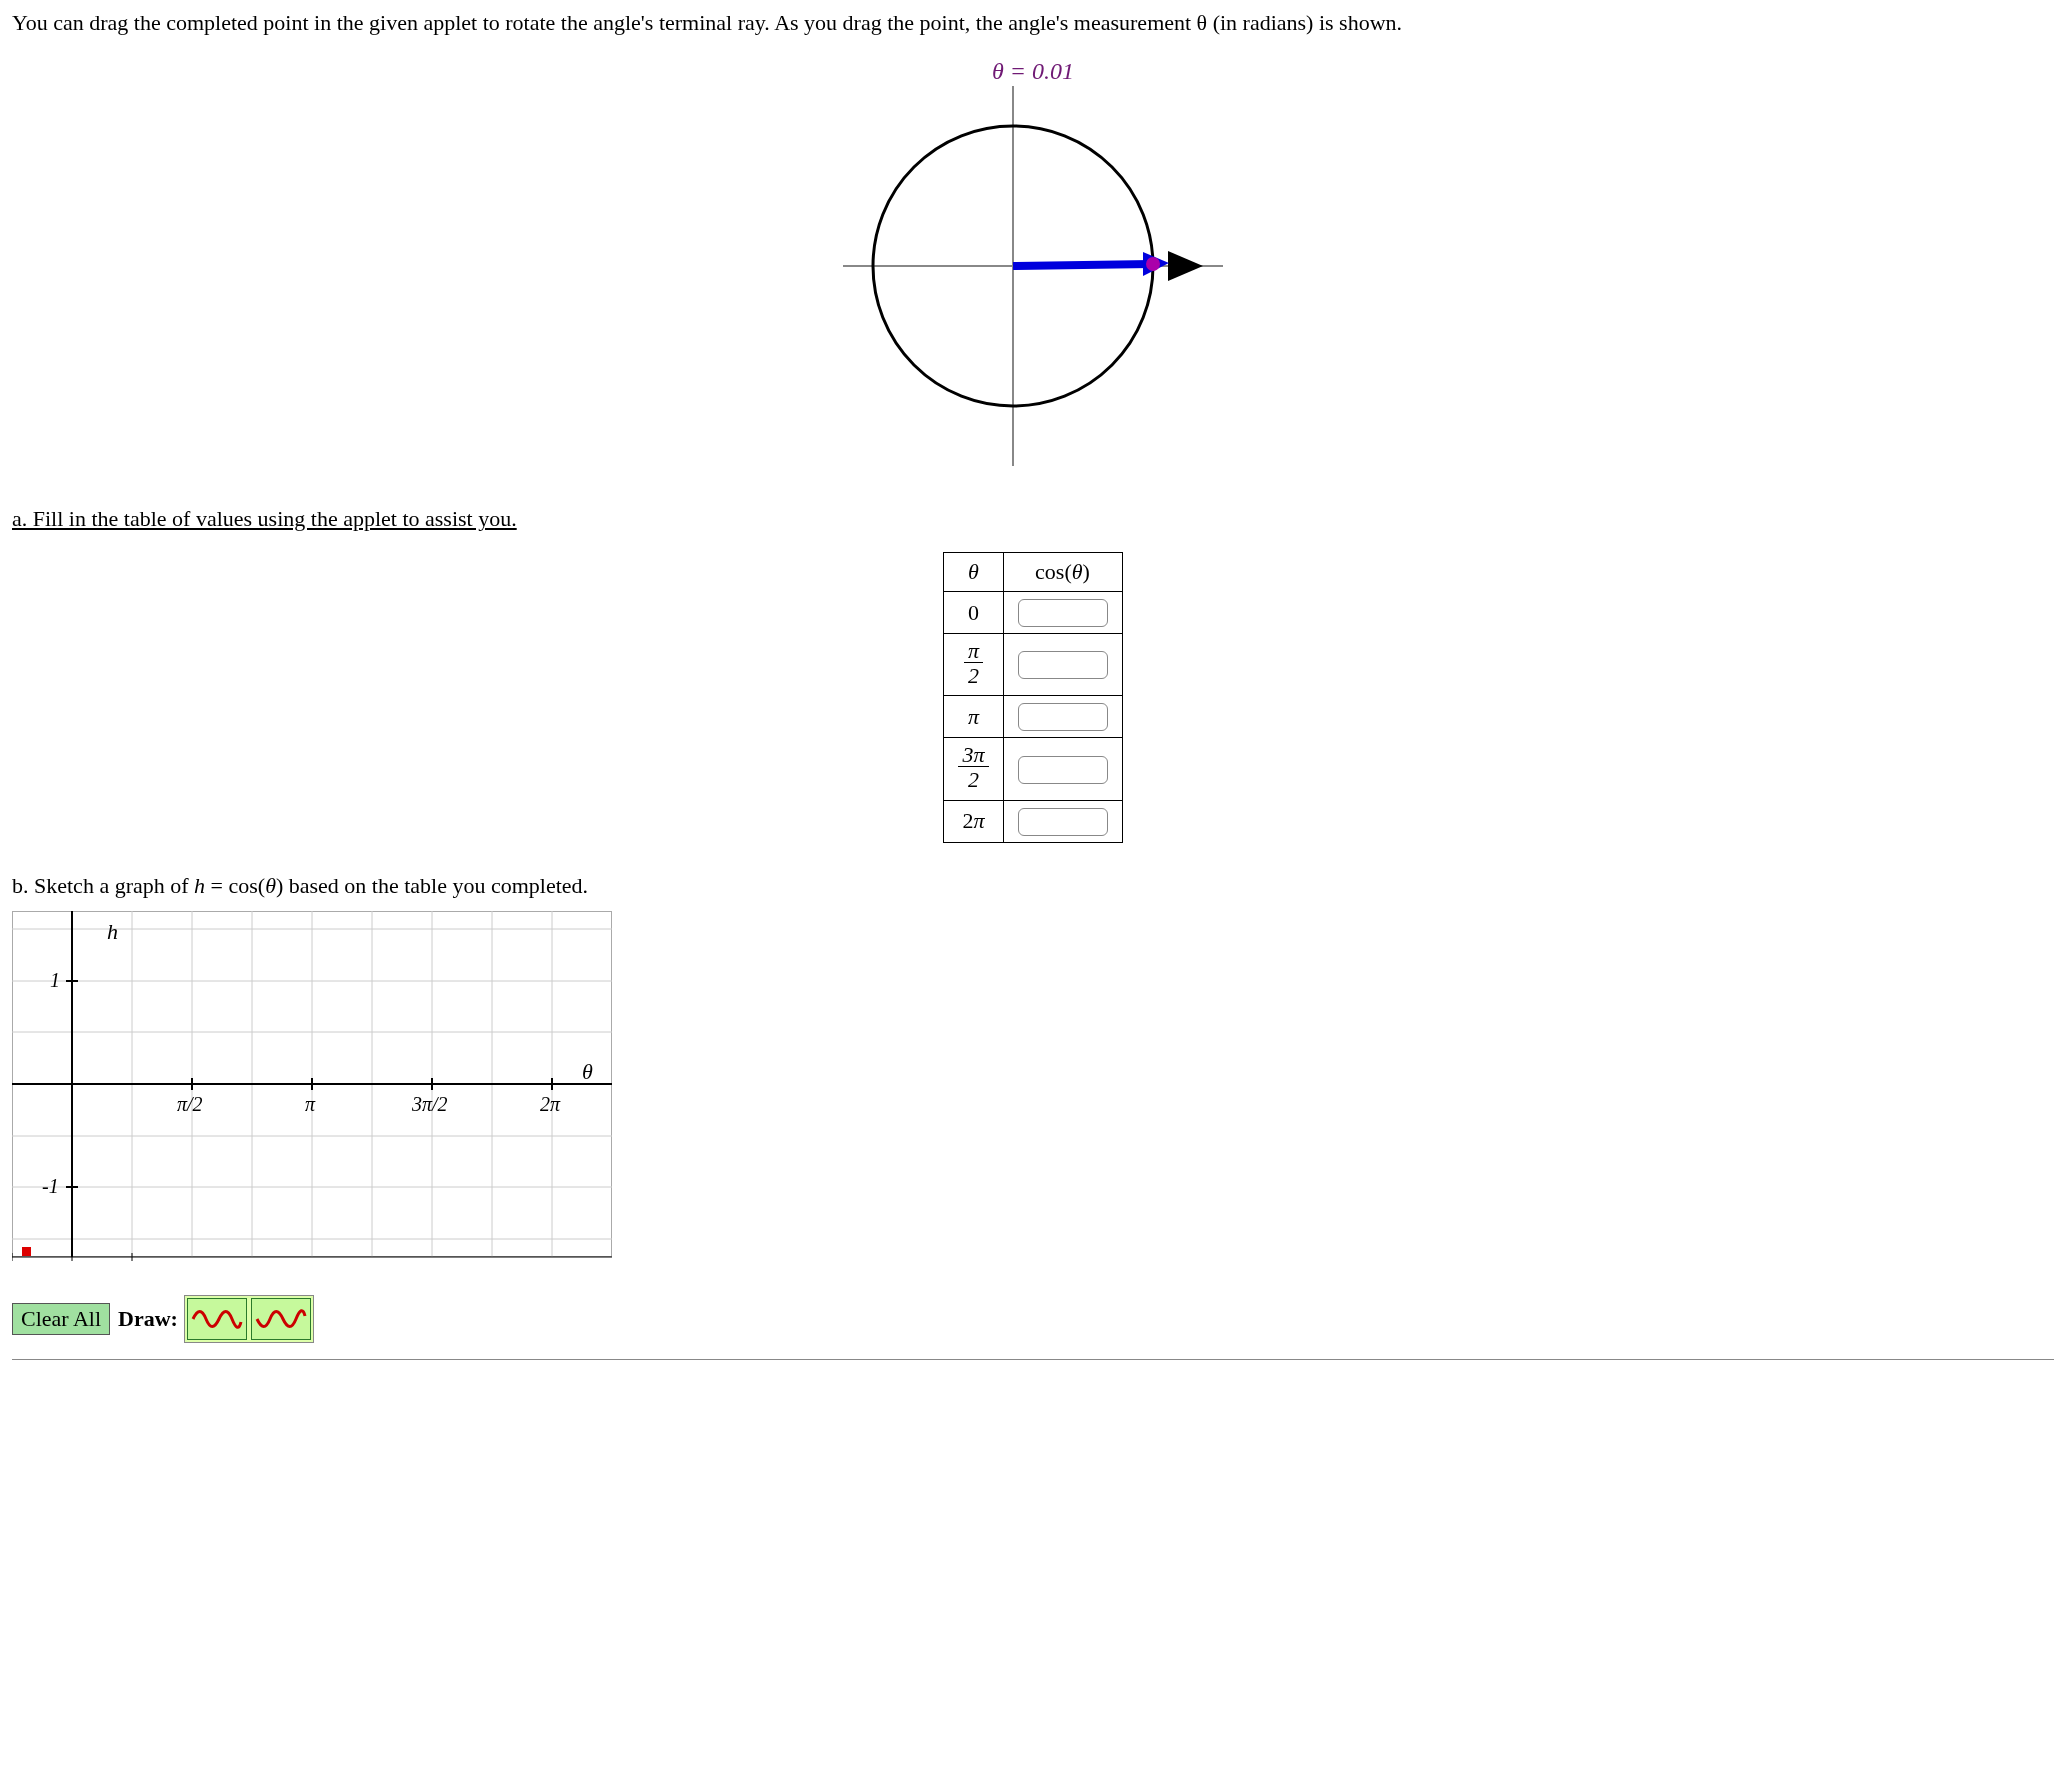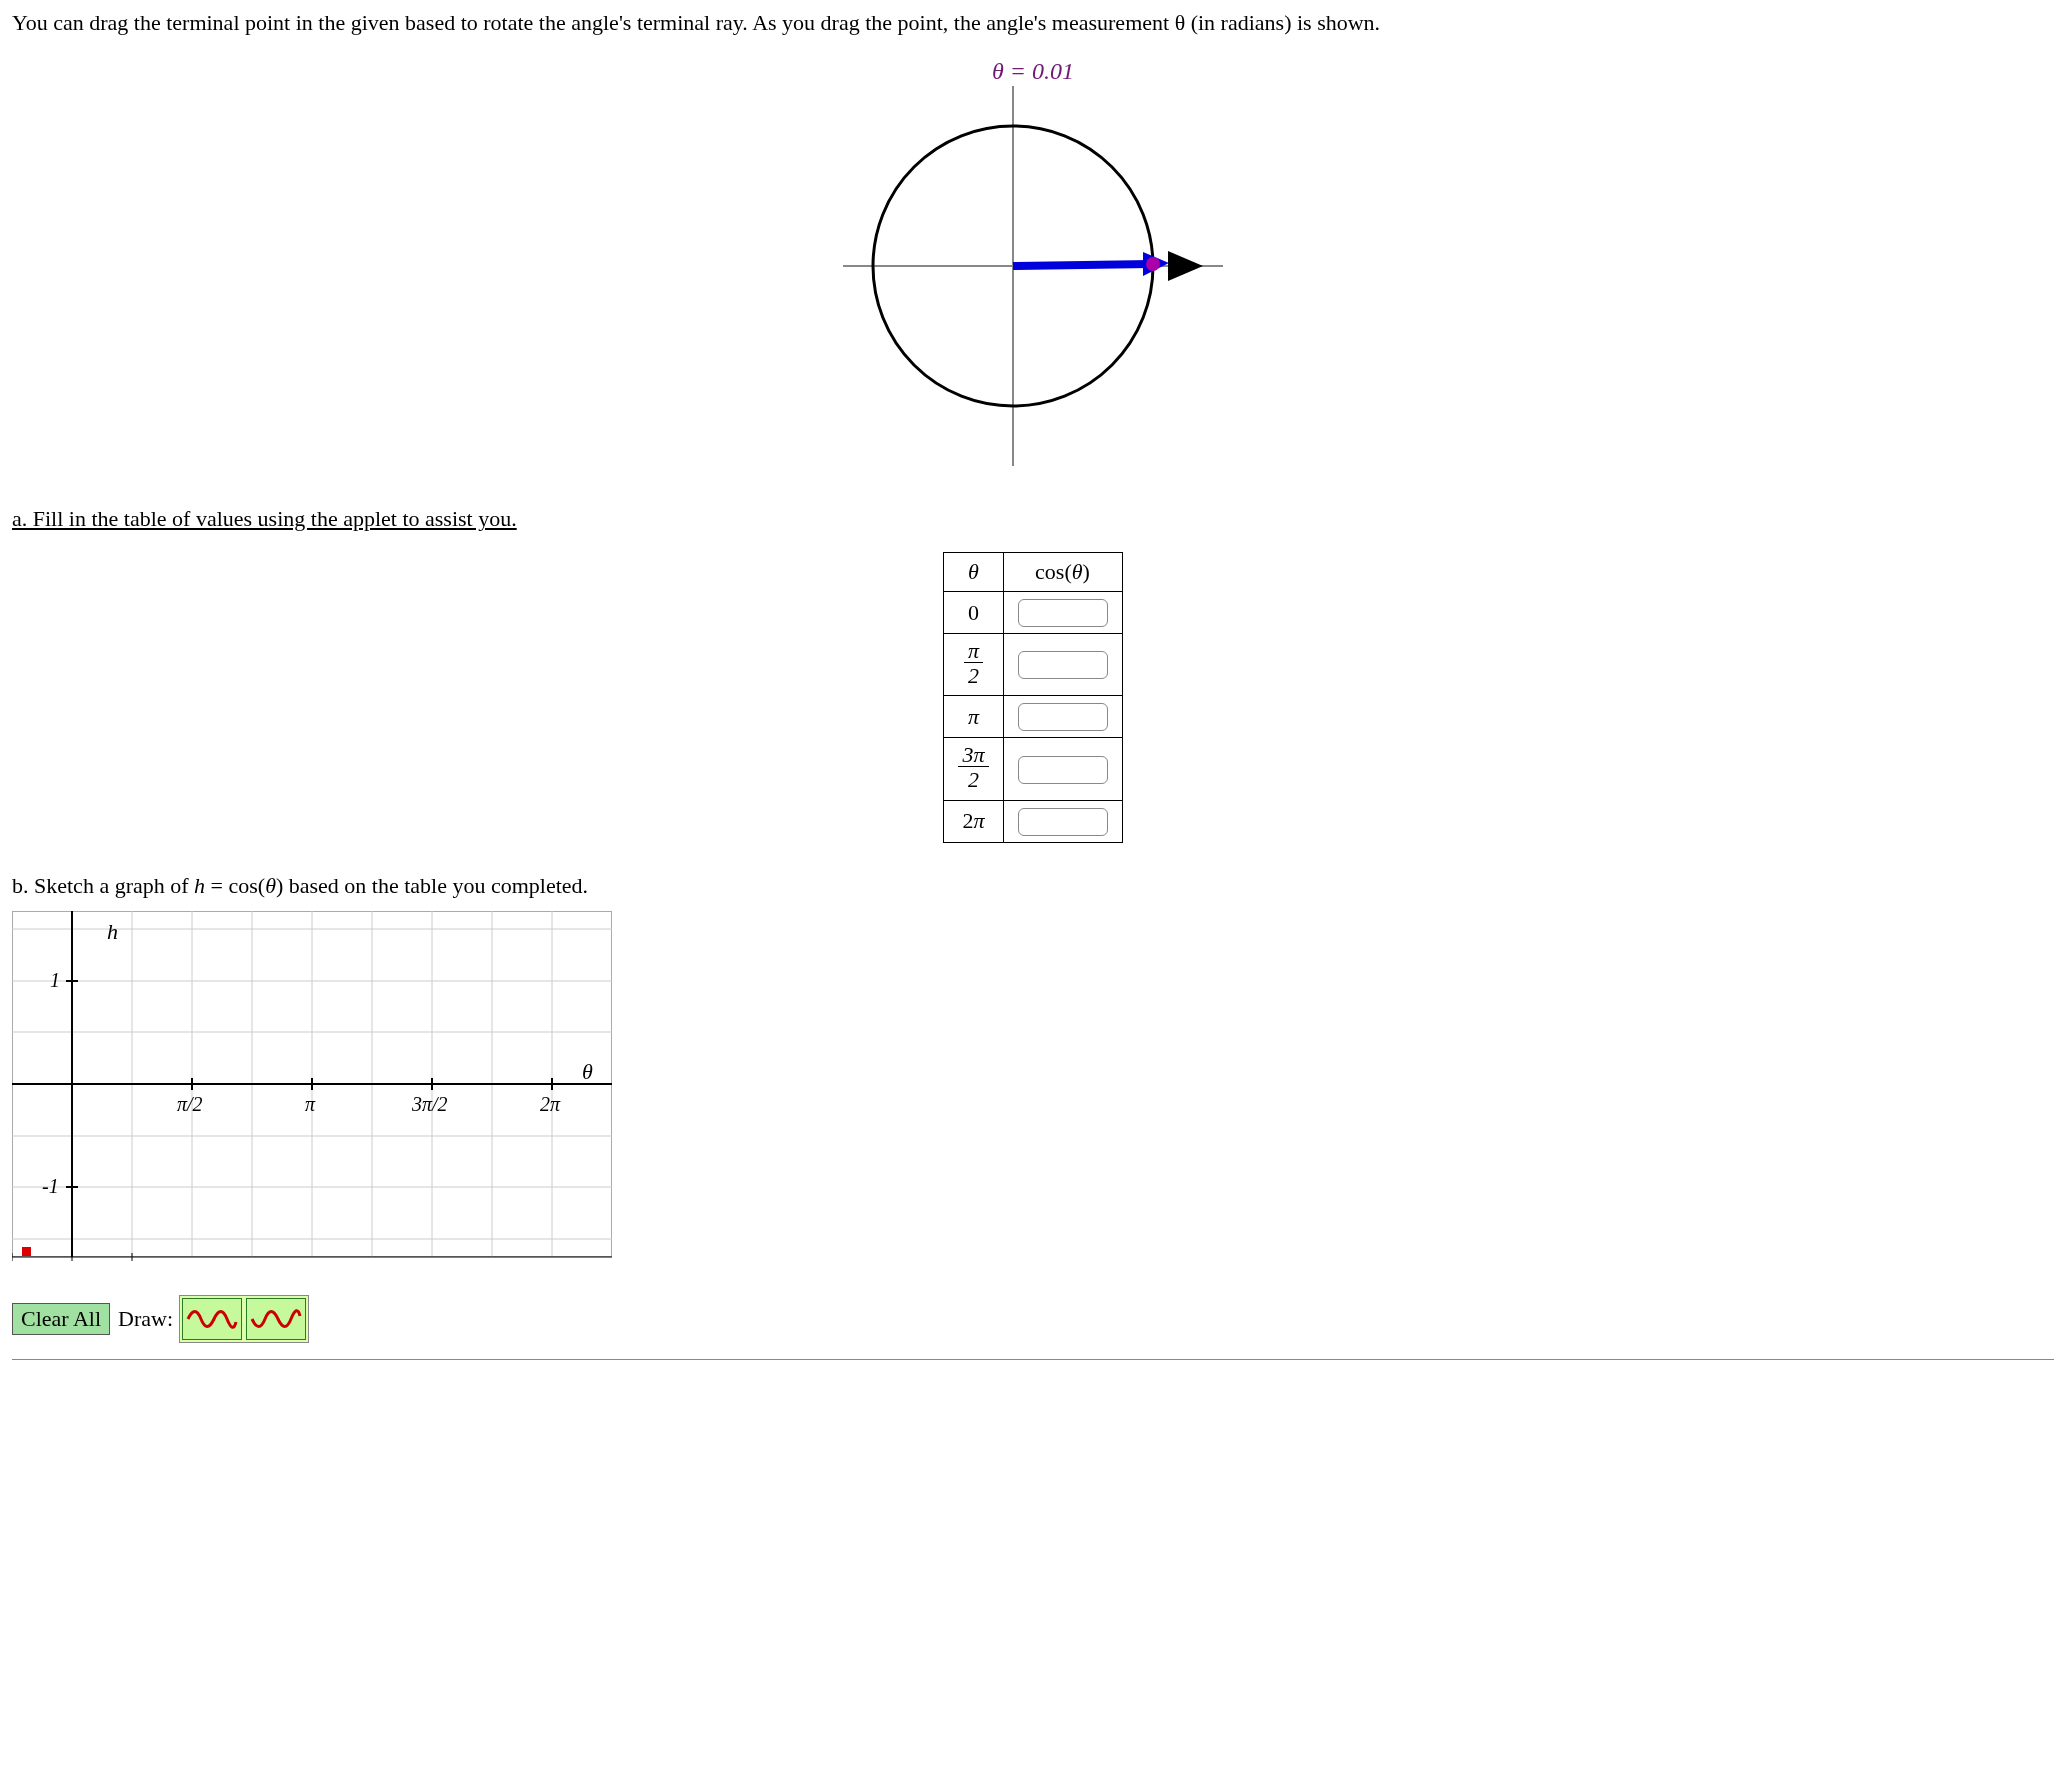--- a/index.html
+++ b/index.html
@@ -72,37 +72,37 @@
     margin-top: 4px;
   }
   .btn-clear {
     background: #a0e0a0;
     border: 1px solid #555;
     font-family: 'Times New Roman', serif;
     font-size: 22px;
     padding: 2px 8px;
     cursor: pointer;
   }
-  .draw-label { margin: 0 6px 0 8px; font-size: 22px; }
+  .draw-label { margin: 0 6px 0 8px; font-size: 22px; font-weight: bold; }
   .draw-tools { display:flex; gap:4px; border:1px solid #888; background:#ddffaa; padding:2px;}
   .tool-btn {
     width: 60px; height: 42px;
     background:#c6f99c;
     border:1px solid #2a7a2a;
     cursor:pointer;
     display:flex;align-items:center;justify-content:center;
   }
   .tool-btn svg { display:block; }
   hr.bottom { margin-top: 16px; border:none; border-top:1px solid #888;}
   .ital { font-style: italic; }
 </style>
 </head>
 <body>
 
-<div class="intro">You can drag the terminal point in the given based to rotate the angle's terminal ray. As you drag the point, the angle's measurement θ (in radians) is shown.</div>
+<div class="intro">You can drag the completed point in the given applet to rotate the angle's terminal ray. As you drag the point, the angle's measurement θ (in radians) is shown.</div>
 
 <div class="applet-wrap">
   <div class="applet">
     <div class="theta-label">θ = 0.01</div>
     <svg width="420" height="420" viewBox="0 0 420 420">
 
       <line x1="20" y1="210" x2="400" y2="210" stroke="#888" stroke-width="2"></line>
       <line x1="190" y1="30" x2="190" y2="410" stroke="#888" stroke-width="2"></line>
 
       <circle cx="190" cy="210" r="140" fill="none" stroke="#000" stroke-width="3"></circle>

